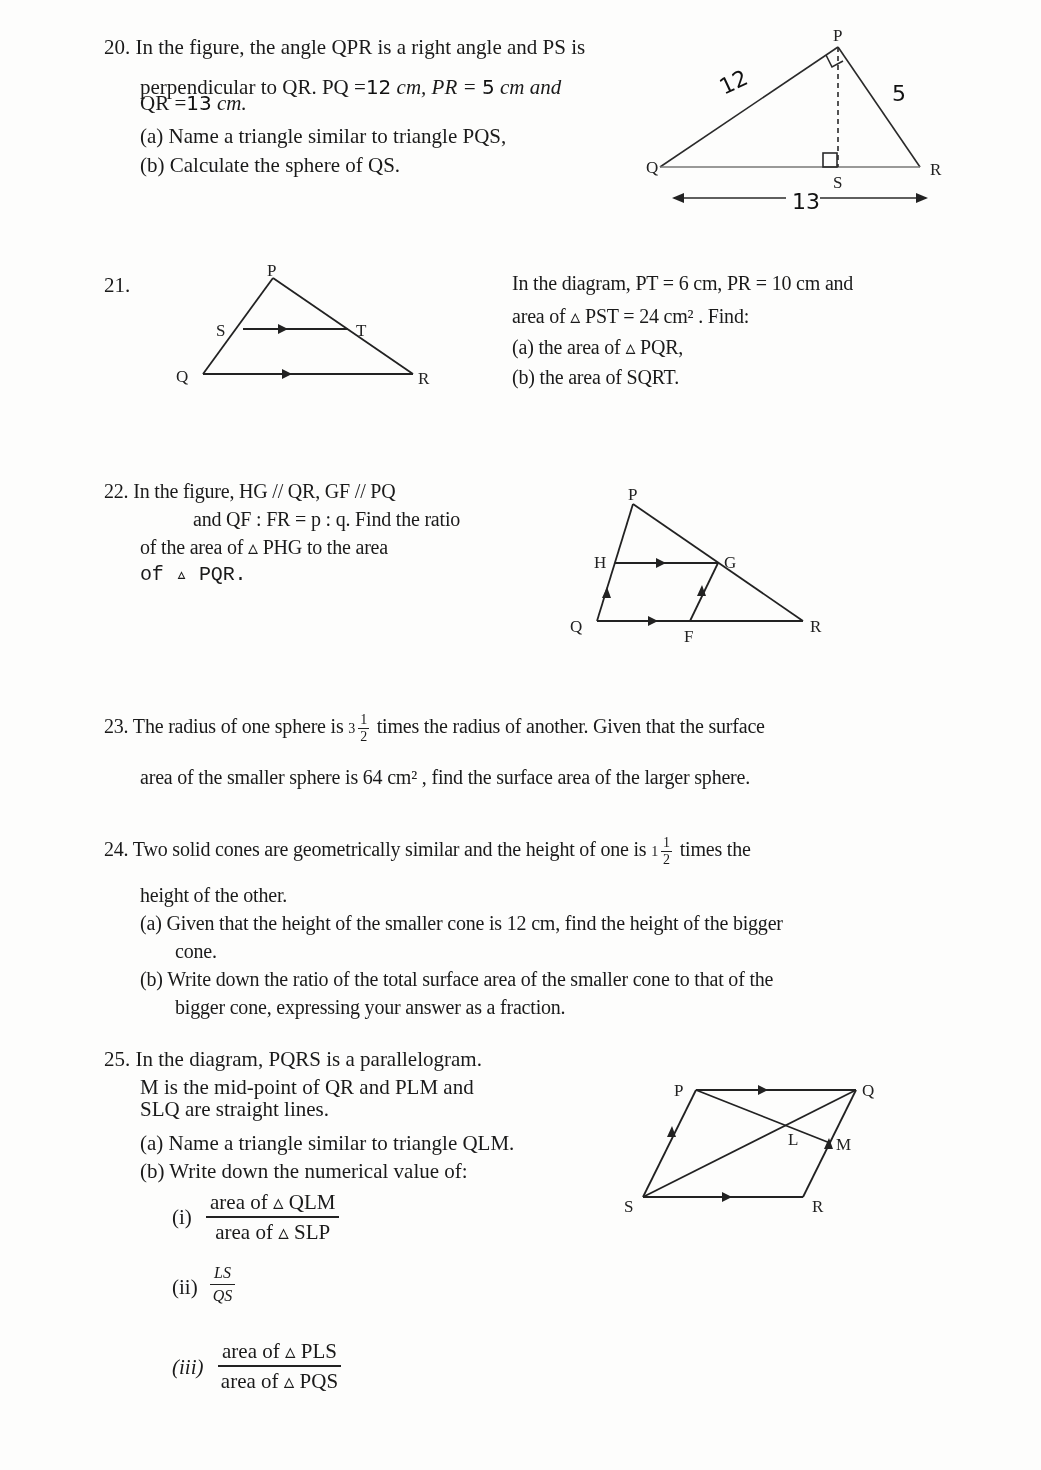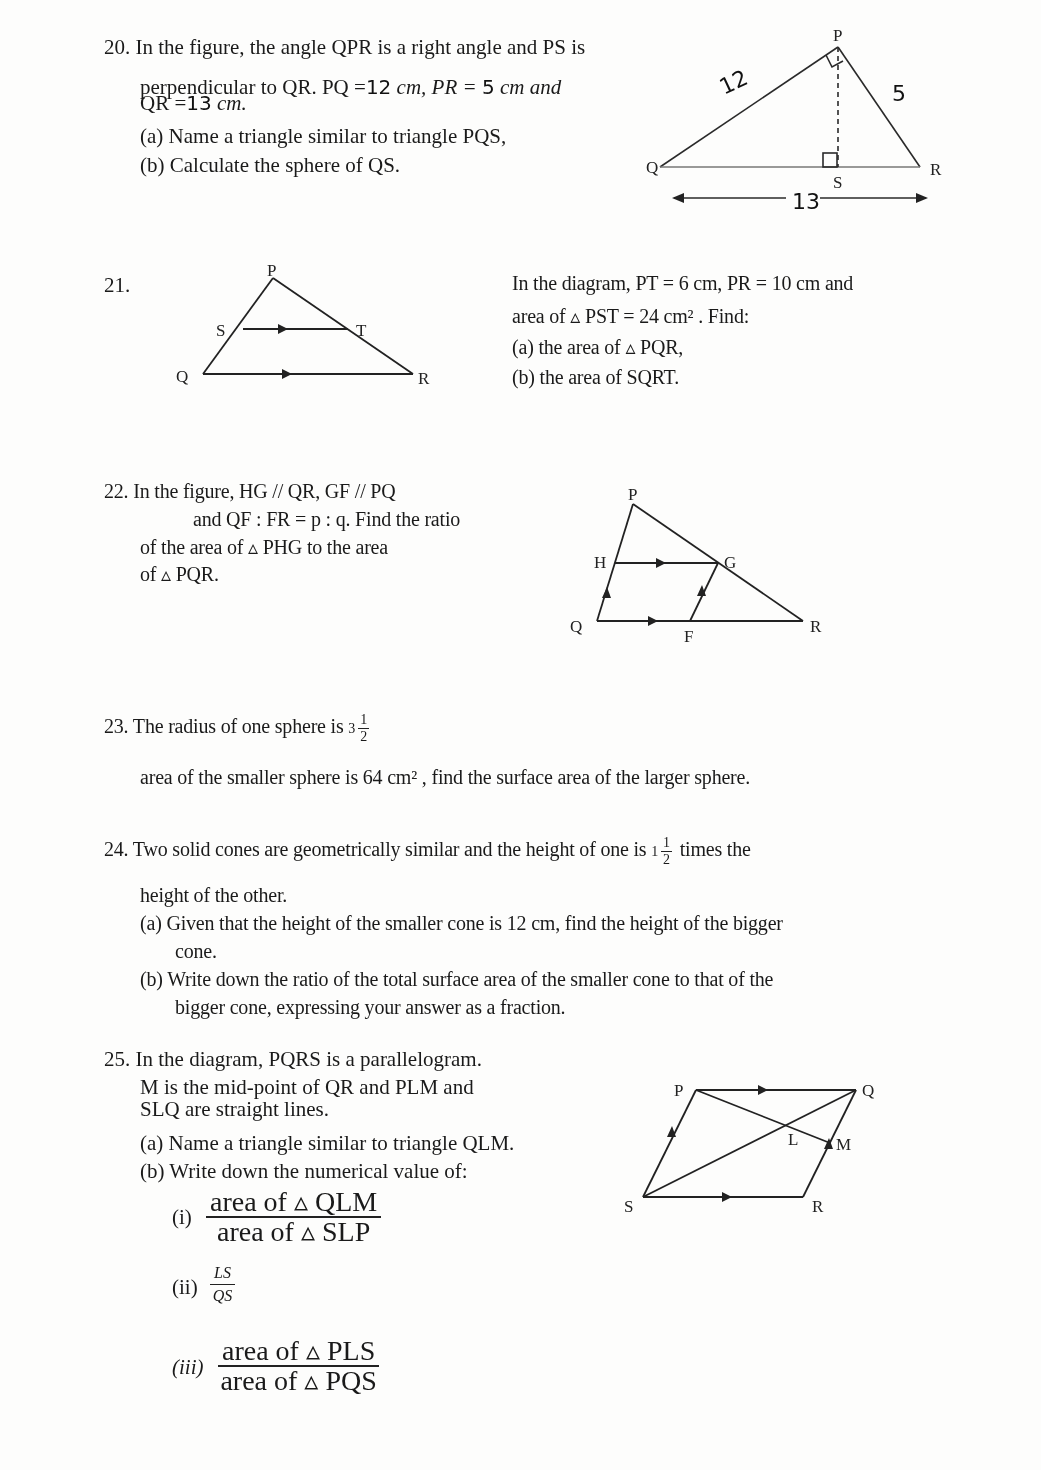--- a/index.html
+++ b/index.html
@@ -10,21 +10,21 @@
       color: #1a1a1a;
     }
     .abs { position: absolute; }
     .line { position: absolute; font-size: 21px; line-height: 27px; white-space: nowrap; }
     .condensed { font-size: 20px; letter-spacing: -0.2px; }
     .hw { font-family: "DejaVu Sans", sans-serif; color: #111; font-size: 20px; }
     .it { font-style: italic; }
     .frac { display: inline-block; vertical-align: middle; text-align: center; font-size: 14px; line-height: 16px; margin: 0 3px; }
     .frac .num { display: block; border-bottom: 1px solid #222; padding: 0 2px; }
     .frac .den { display: block; }
-    .bfrac { position: absolute; text-align: center; font-size: 28px; line-height: 28px; }
+    .bfrac { position: absolute; text-align: center; font-size: 21px; line-height: 28px; }
     .bfrac .num { display: block; border-bottom: 2px solid #222; padding: 0 4px; }
     .bfrac .den { display: block; }
     svg text { font-family: "Liberation Serif", serif; font-size: 17px; fill: #222; }
     svg .hwt { font-family: "DejaVu Sans", sans-serif; font-size: 22px; fill: #111; }
   </style>
 </head>
 <body>
 
 <section>
   <div class="line" style="left:104px;top:34px;">
@@ -85,21 +85,21 @@
   <div class="line condensed" style="left:512px;top:334px;">(a) the area of ▵ PQR,</div>
   <div class="line condensed" style="left:512px;top:364px;">(b) the area of SQRT.</div>
 </section>
 
 <section>
   <div class="line condensed" style="left:104px;top:478px;">
     <span>22.</span> <span>In the figure, HG // QR, GF // PQ</span>
   </div>
   <div class="line condensed" style="left:149px;top:506px;margin-left:44px;">and QF : FR = p : q. Find the ratio</div>
   <div class="line condensed" style="left:140px;top:534px;">of the area of ▵ PHG to the area</div>
-  <div class="line condensed" style="left:140px;top:561px;">of ▵ PQR.</div>
+  <div class="line condensed" style="left:140px;top:561px;font-family:Liberation Mono, monospace;">of ▵ PQR.</div>
   <svg class="abs" style="left:560px;top:482px;" width="280" height="170">
     <g stroke="#222" stroke-width="1.8" fill="none">
       <line x1="73" y1="22" x2="37" y2="139"></line>
       <line x1="73" y1="22" x2="243" y2="139"></line>
       <line x1="37" y1="139" x2="243" y2="139"></line>
       <line x1="55" y1="81" x2="158" y2="81"></line>
       <line x1="158" y1="81" x2="130" y2="139"></line>
     </g>
     <polygon points="106,81 96,76 96,86" fill="#222"></polygon>
     <polygon points="98,139 88,134 88,144" fill="#222"></polygon>
@@ -109,21 +109,21 @@
     <text x="34" y="86">H</text>
     <text x="164" y="86">G</text>
     <text x="10" y="150">Q</text>
     <text x="124" y="160">F</text>
     <text x="250" y="150">R</text>
   </svg>
 </section>
 
 <section>
   <div class="line condensed" style="left:104px;top:712px;">
-    <span>23.</span> <span>The radius of one sphere is </span><span style="font-size:14px;">3</span><span class="frac"><span class="num">1</span><span class="den">2</span></span>
+    <span>23.</span> <span>The radius of one sphere is </span><span style="font-size:14px;">3</span><span class="frac"><span class="num">1</span><span class="den">2</span></span><span> times the radius of another. Given that the surface</span>
   </div>
   <div class="line condensed" style="left:140px;top:764px;">area of the smaller sphere is 64 cm² , find the surface area of the larger sphere.</div>
 </section>
 
 <section>
   <div class="line condensed" style="left:104px;top:835px;">
     <span>24.</span> <span>Two solid cones are geometrically similar and the height of one is </span><span style="font-size:14px;">1</span><span class="frac"><span class="num">1</span><span class="den">2</span></span><span> times the</span>
   </div>
   <div class="line condensed" style="left:140px;top:882px;">height of the other.</div>
   <div class="line condensed" style="left:140px;top:910px;">(a) Given that the height of the smaller cone is 12 cm, find the height of the bigger</div>

